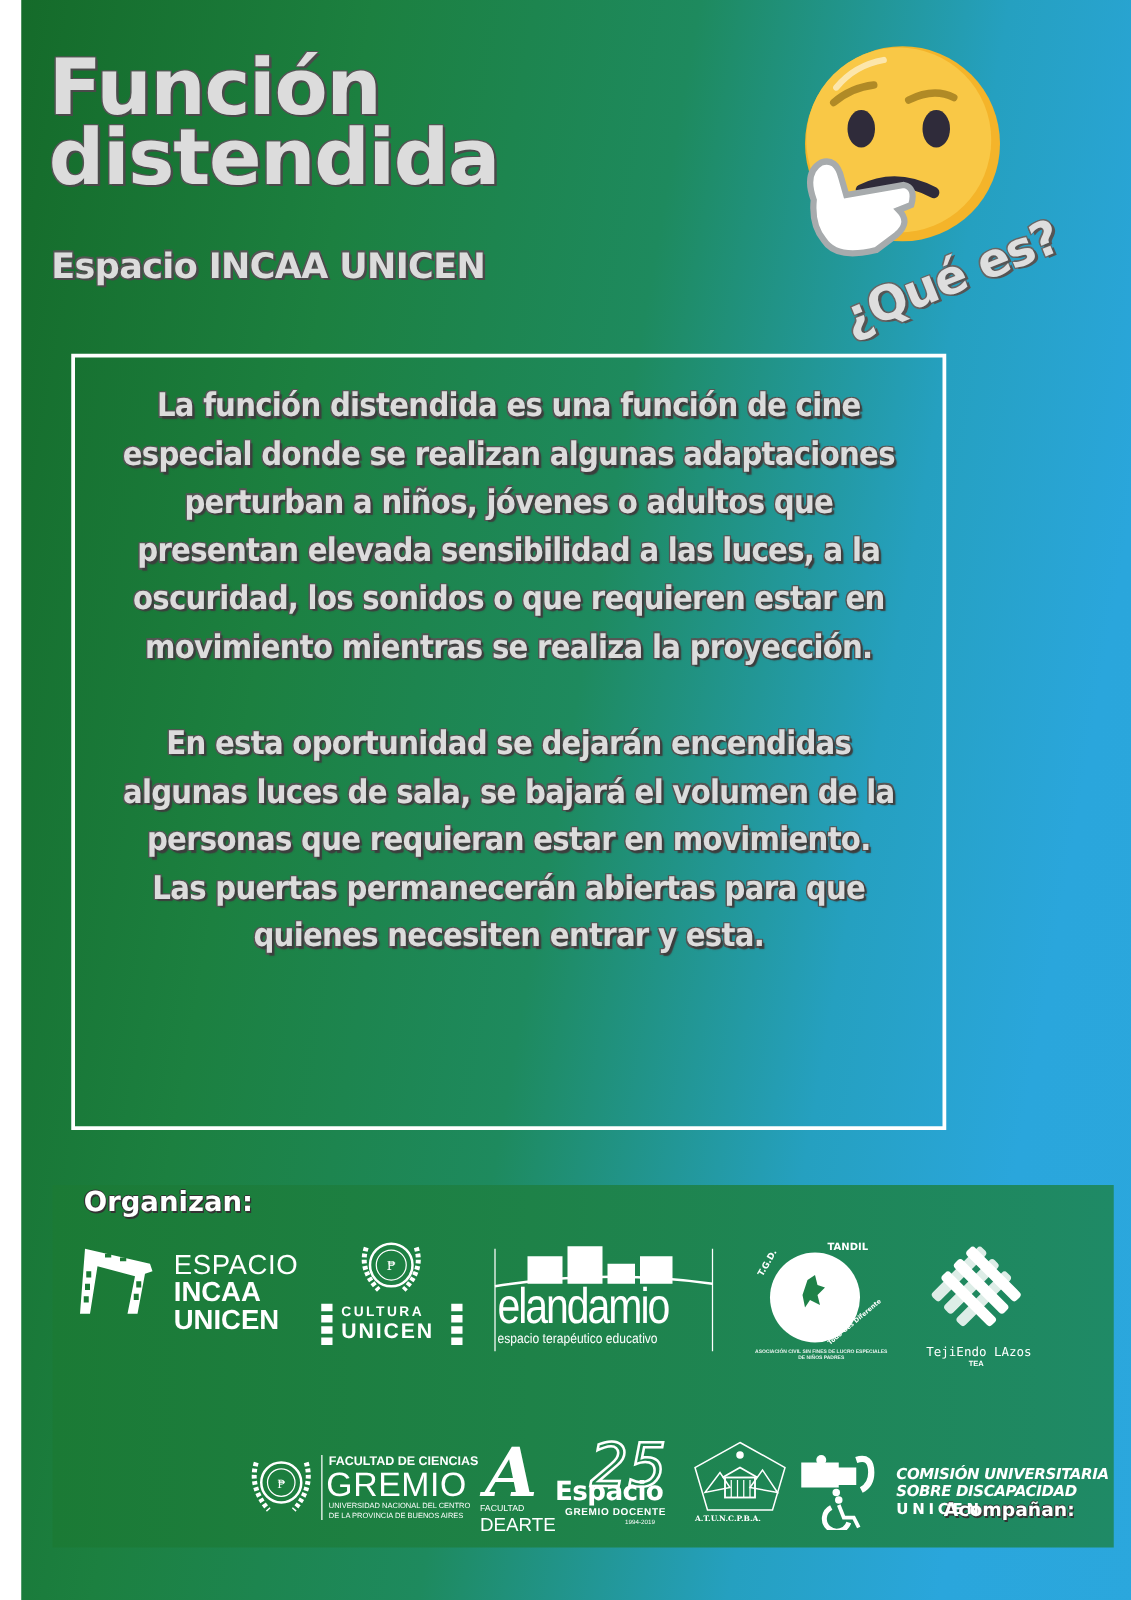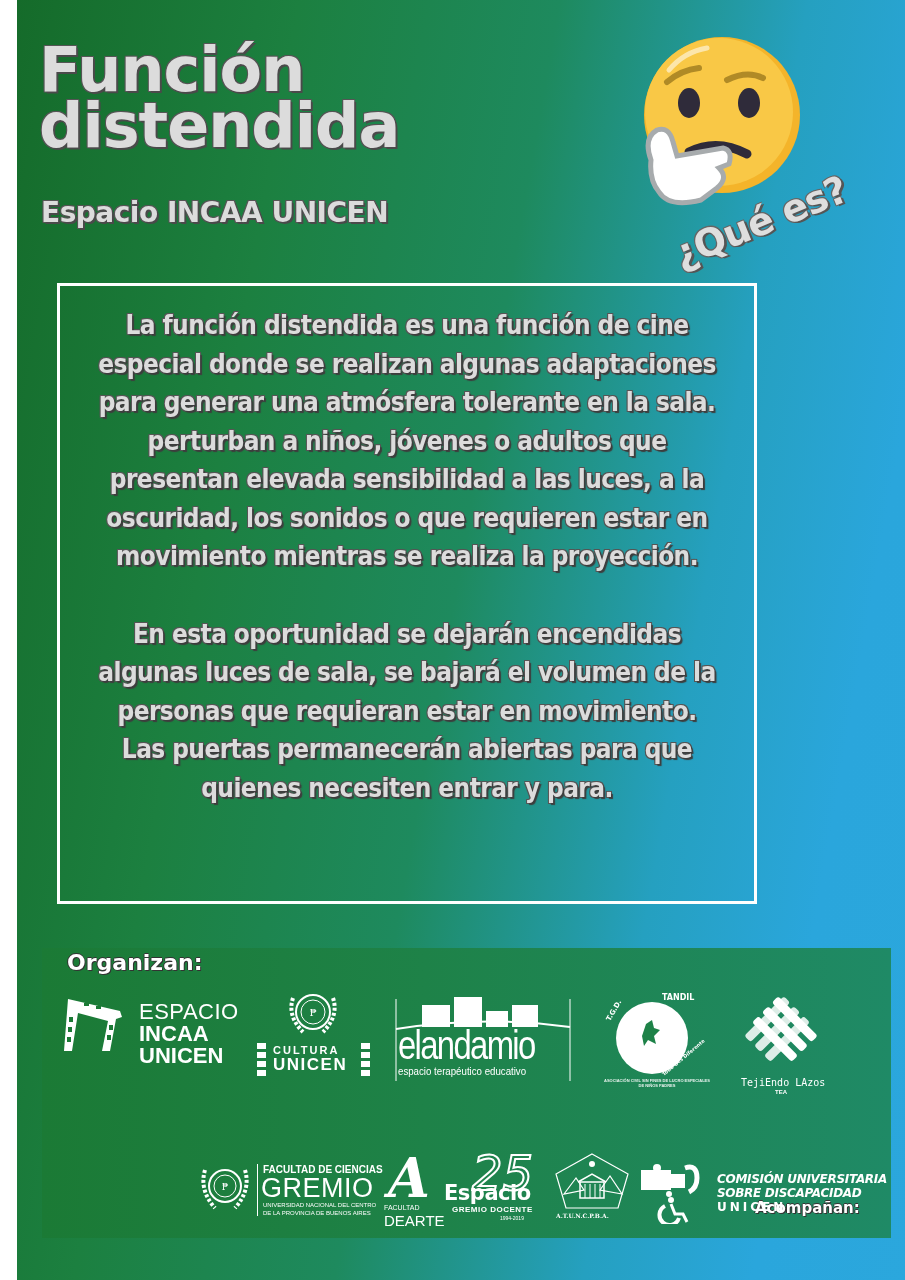--- a/index.html
+++ b/index.html
@@ -146,32 +146,31 @@
       <path d="M60 122 Q88 108 118 124" stroke="#2f2b3a" stroke-width="9" fill="none" stroke-linecap="round"></path>
       <path d="M22 130 Q14 108 28 100 Q40 96 44 112 L48 126 L94 118 Q104 120 100 134 L90 138 Q100 148 88 158 L72 170 Q40 178 30 162 Q20 150 22 130 Z" fill="#ffffff" stroke="#a7abad" stroke-width="5"></path>
     </svg>
   </div>
   <div class="que-es">¿Qué es?</div>
 
   <div class="info-box">
     <p class="para">
       <span class="line">La función distendida es una función de cine</span>
       <span class="line">especial donde se realizan algunas adaptaciones</span>
-      <span class="line">para  generar una atmósfera tolerante en la sala.</span>
       <span class="line">perturban a niños, jóvenes o adultos que</span>
       <span class="line">presentan elevada sensibilidad a las luces, a la</span>
       <span class="line">oscuridad, los sonidos o que requieren estar en</span>
       <span class="line">movimiento mientras se realiza la proyección.</span>
     </p>
     <p class="para">
       <span class="line">En esta oportunidad se dejarán encendidas</span>
       <span class="line">algunas luces de sala, se bajará el volumen de la</span>
       <span class="line">personas que requieran estar en movimiento.</span>
       <span class="line">Las puertas permanecerán abiertas para que</span>
-      <span class="line">quienes necesiten entrar y para.</span>
+      <span class="line">quienes necesiten entrar y esta.</span>
     </p>
   </div>
 
   <div class="sponsor-panel"></div>
   <h3 class="organizan-label">Organizan:</h3>
 
   <div class="logo incaa">
     <svg class="film" width="64" height="60" viewBox="0 0 64 60">
       <path d="M6 4 L58 16 L60 22 L54 24 L48 56 L40 56 L46 26 L16 18 L10 56 L2 56 Z" fill="#fff"></path>
       <rect x="7" y="22" width="4" height="5" fill="#1b7a35"></rect>

